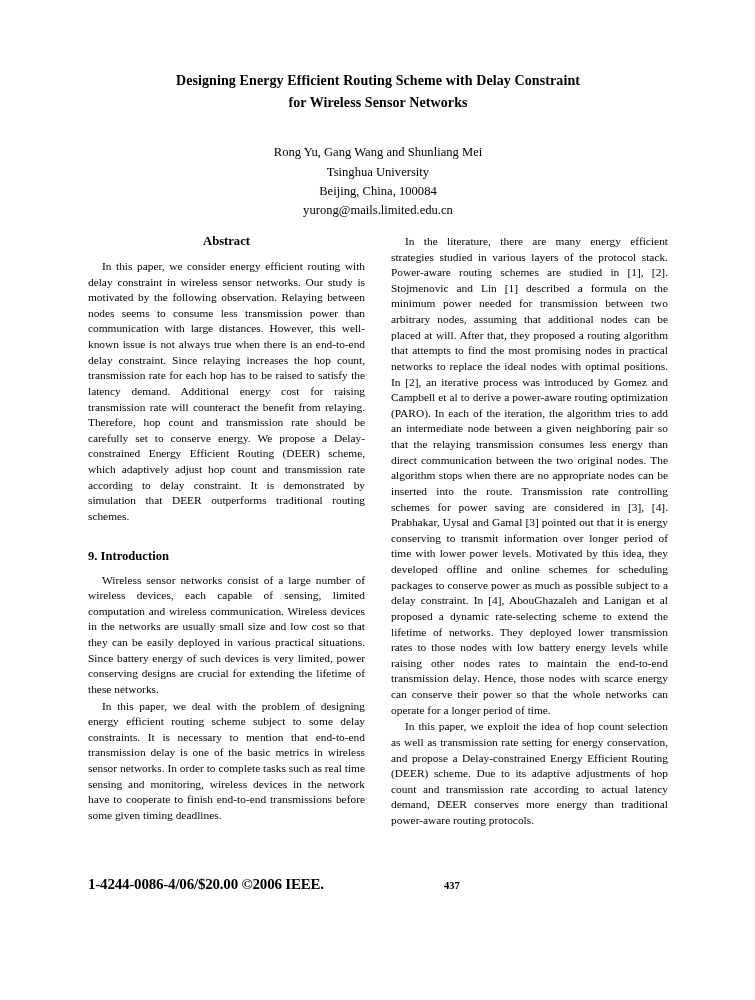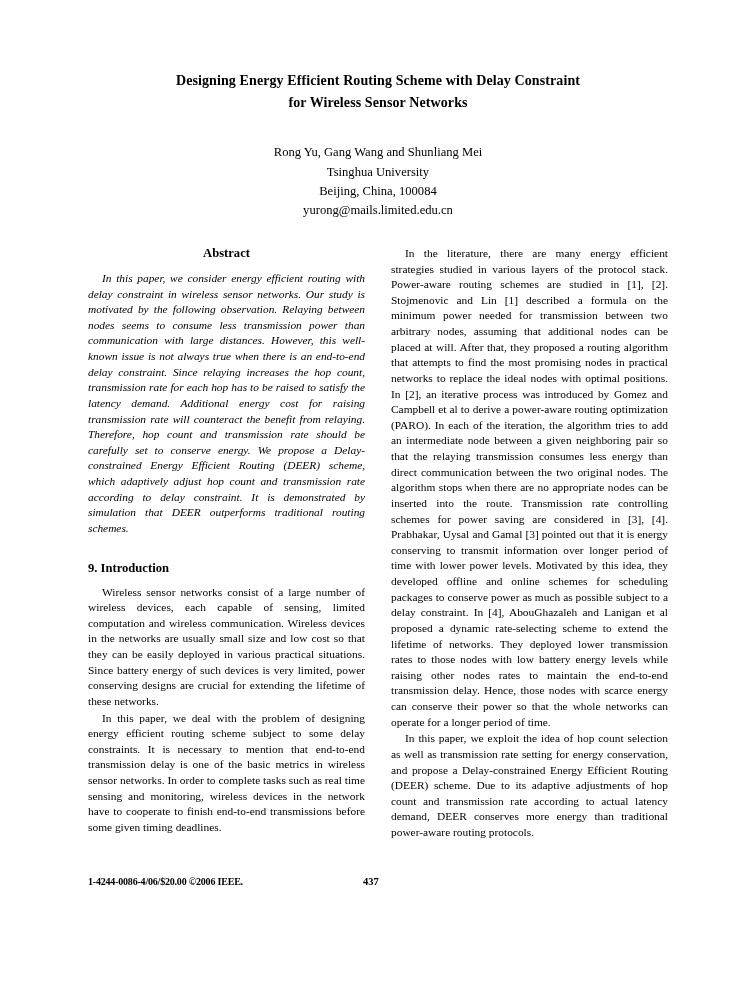--- a/index.html
+++ b/index.html
@@ -42,34 +42,33 @@
     text-align: center;
     font-size: 12.6px;
     line-height: 1.52;
     margin-top: 30px;
   }
   .authors div {
     margin: 0;
   }
   .columns {
     display: flex;
-    margin-top: 26px;
+    margin-top: 14px;
     gap: 26px;
   }
   .col {
     width: 277px;
   }
   .abstract-head {
     text-align: center;
     font-weight: bold;
     font-size: 12.6px;
     margin-bottom: 10px;
   }
   p.abs {
-    font-style: italic;
     font-size: 11.4px;
     line-height: 1.37;
     text-align: justify;
     margin: 0;
     text-indent: 14px;
     letter-spacing: -0.02px;
   }
   h2.section {
     font-size: 12.6px;
     font-weight: bold;
@@ -92,21 +91,21 @@
     position: absolute;
     left: 88px;
     top: 876px;
     width: 580px;
     display: flex;
     align-items: baseline;
   }
   .copyright {
     font-family: "Liberation Serif", serif;
     font-weight: bold;
-    font-size: 10px;
+    font-size: 15px;
     letter-spacing: -0.2px;
     white-space: nowrap;
   }
   .pagenum {
     font-weight: bold;
     font-size: 10.6px;
     margin-left: 120px;
   }
 </style>
 </head>

